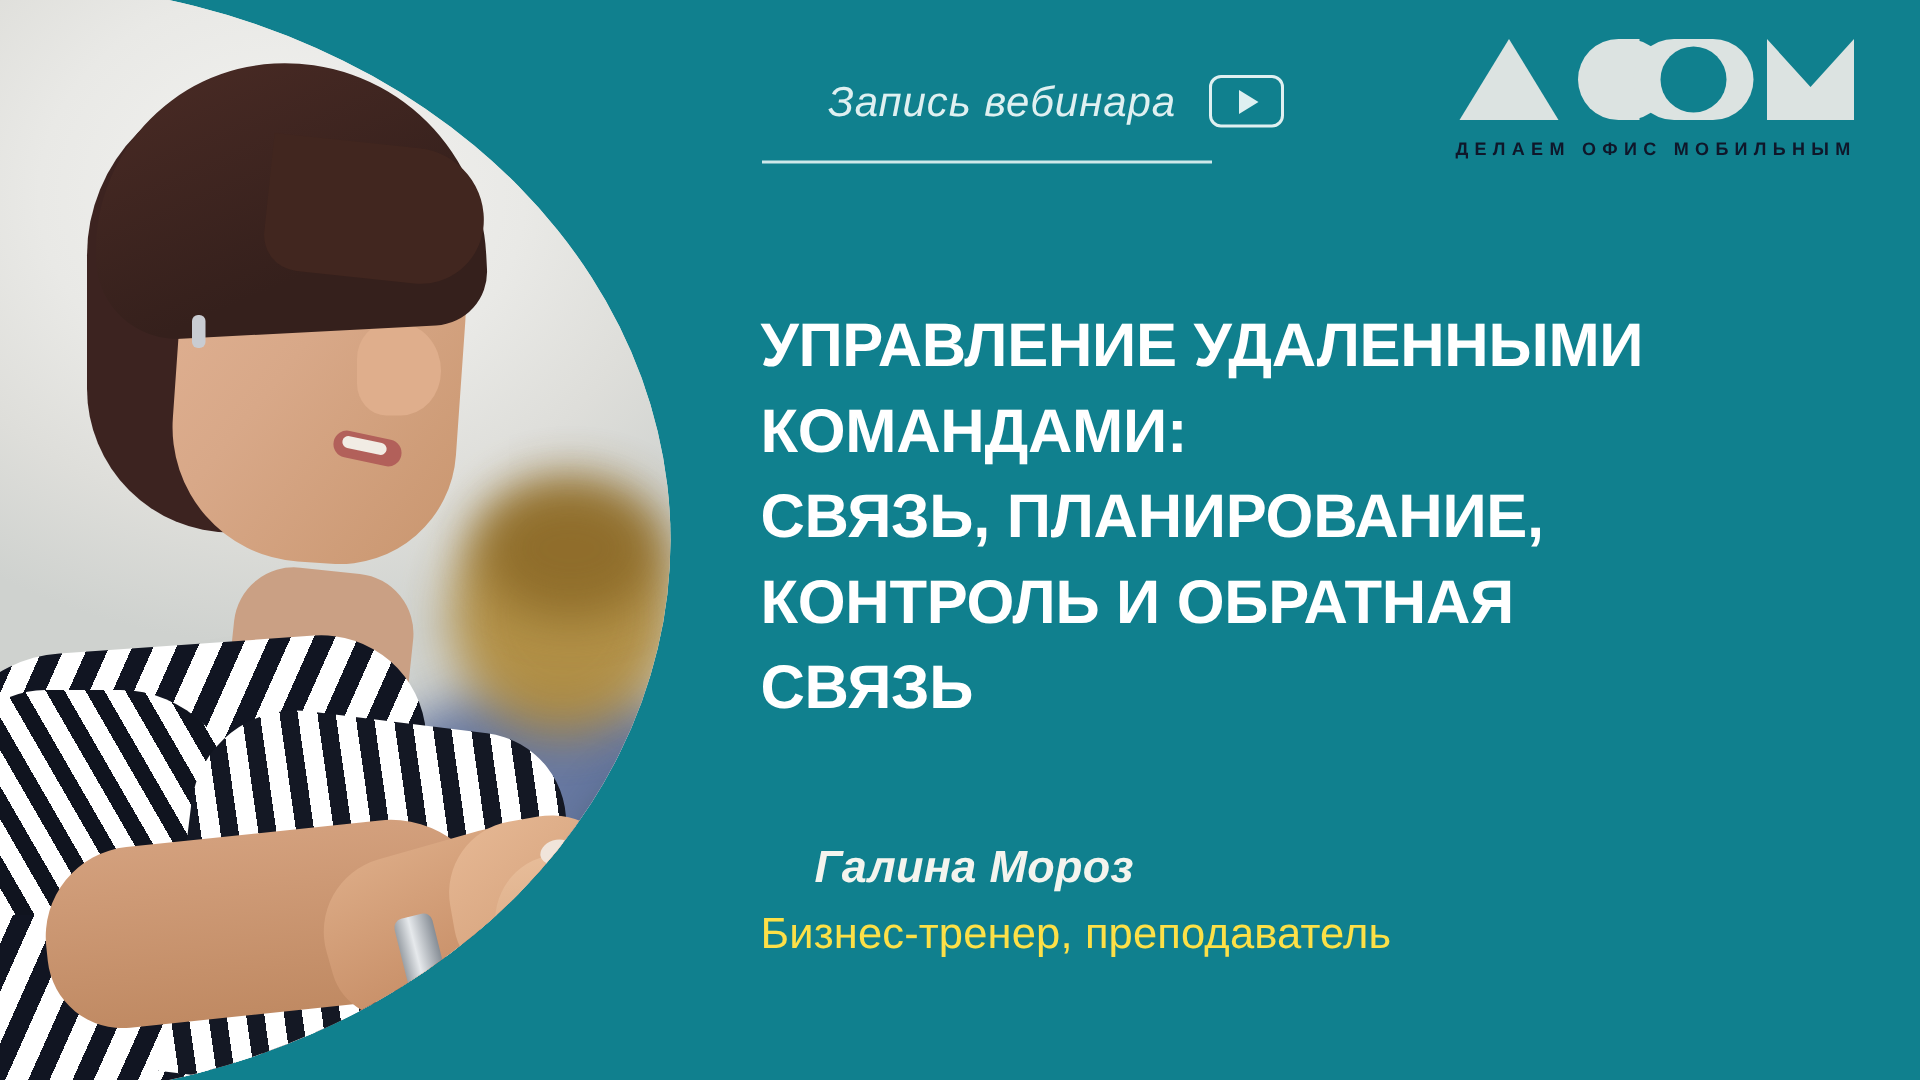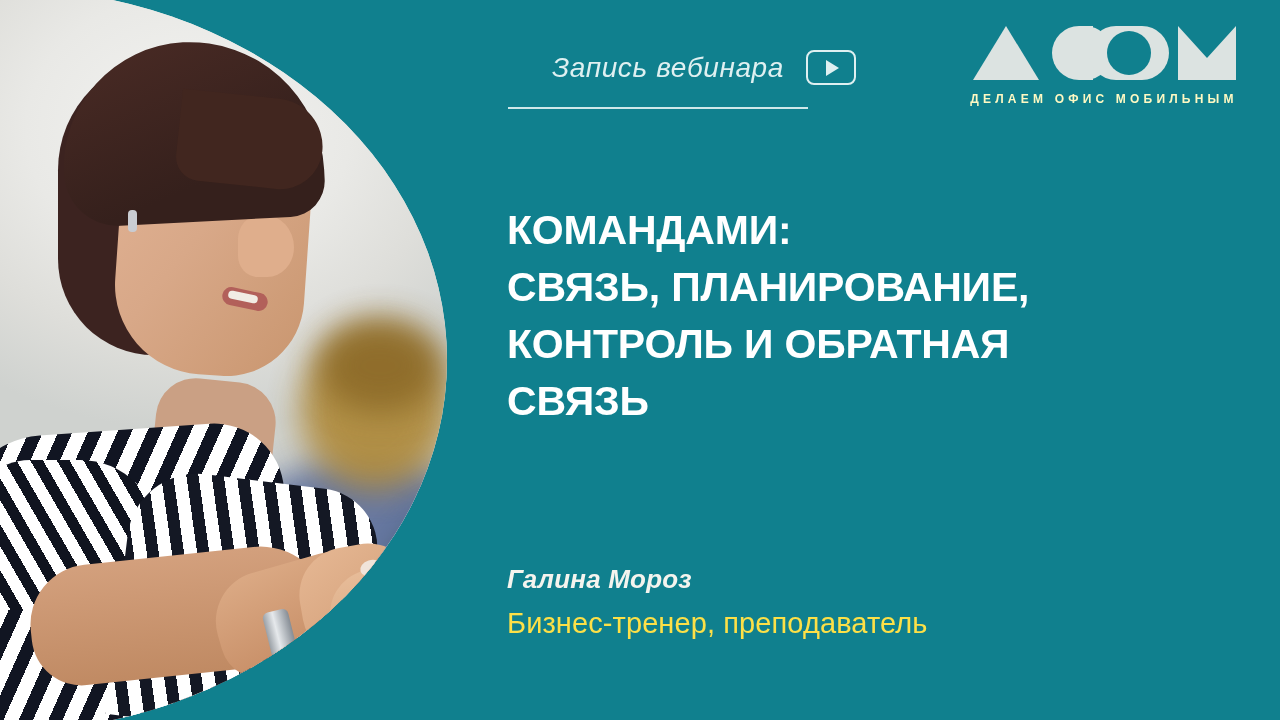--- a/index.html
+++ b/index.html
@@ -318,26 +318,27 @@
   }
 
   
   #speaker-block {
     position: absolute;
     left: 507px;
     top: 555px;
     width: 720px;
   }
   #speaker-name {
-    font-size: 26px;
+    font-size: 30px;
     font-weight: 700;
     font-style: italic;
     color: #f4f4ee;
     line-height: 48px;
     letter-spacing: .2px;
+    margin-left: 36px;
   }
   .speaker-role {
     font-size: 29px;
     font-weight: 400;
     color: #fde047;
     line-height: 41px;
     letter-spacing: .1px;
     white-space: nowrap;
   }
 
@@ -351,21 +352,21 @@
   }
   #logo-mark { position: absolute; left: 0; top: 0; }
   #logo-tagline {
     position: absolute;
     left: 2px;
     top: 74px;
     width: 272px;
     text-align: center;
     font-size: 12px;
     font-weight: 700;
-    color: #fef9c3;
+    color: #0f172a;
     letter-spacing: 4.2px;
     white-space: nowrap;
   }
 </style>
 </head>
 <body>
 
 <div id="slide">
 
   <div id="photo-region">
@@ -409,20 +410,21 @@
 
     <div id="webinar-badge">
       <div id="webinar-label">Запись вебинара</div>
       <div id="play-icon-box">
         <div id="play-triangle"></div>
       </div>
     </div>
     <div id="badge-rule"></div>
 
     <div id="title-block">
+      <div class="title-line">УПРАВЛЕНИЕ УДАЛЕННЫМИ</div>
       <div class="title-line">КОМАНДАМИ:</div>
       <div class="title-line">СВЯЗЬ, ПЛАНИРОВАНИЕ,</div>
       <div class="title-line">КОНТРОЛЬ И ОБРАТНАЯ</div>
       <div class="title-line">СВЯЗЬ</div>
     </div>
 
     <div id="speaker-block">
       <div id="speaker-name">Галина Мороз</div>
       <div class="speaker-role">Бизнес-тренер, преподаватель</div>
     </div>

